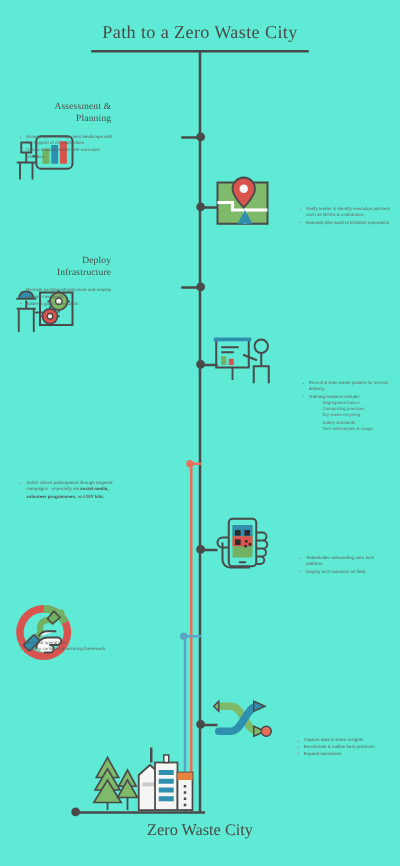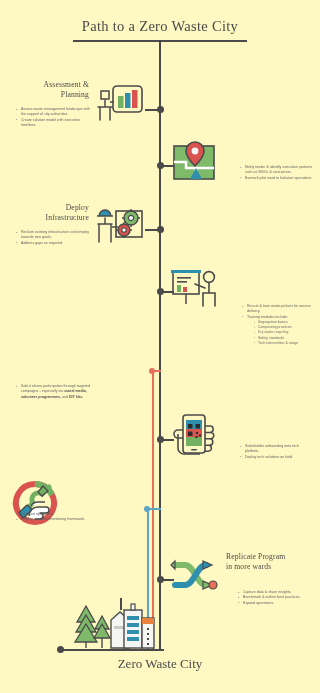--- a/index.html
+++ b/index.html
@@ -2,21 +2,21 @@
 <html><head>
 <meta charset="utf-8">
 <style>
   * { box-sizing: border-box; margin: 0; padding: 0; }
   html, body {
     width: 320px; height: 693px;
     background: #f5f5f3;
     font-family: "Liberation Sans", sans-serif;
     overflow: hidden;
   }
-  #page { position: relative; width: 320px; height: 693px; background: #fef9c3; }
+  #page { position: relative; width: 320px; height: 693px; background: #5eead4; }
 
   
   .title {
     position: absolute; top: 18px; left: 0; width: 320px;
     text-align: center;
     font-family: "Liberation Serif", serif;
     font-size: 14.5px; color: #4a4a4a; letter-spacing: .3px;
   }
   .title-rule {
     position: absolute; top: 40px; left: 73px; width: 174px; height: 1.6px;
@@ -57,21 +57,21 @@
   .node {
     position: absolute; width: 7px; height: 7px; border-radius: 50%;
     background: #4a4a4a; left: 156.5px;
   }
   .node-arm {
     position: absolute; height: 1.6px; background: #4a4a4a;
   }
 
   
   .step { position: absolute; display: flex; align-items: flex-start; }
-  .step.left  { left: 8px;  width: 148px; flex-direction: row; }
+  .step.left  { left: 8px;  width: 148px; flex-direction: column; }
   .step.right { left: 168px; width: 150px; flex-direction: row; }
 
   .step-text { width: 84px; }
   .step.left .step-text { text-align: right; order: 1; padding-right: 3px; }
   .step.right .step-text { text-align: left; order: 2; padding-left: 4px; }
 
   .step-icon {
     width: 54px; height: 48px; flex: 0 0 54px;
     display: flex; align-items: center; justify-content: center;
   }
@@ -306,23 +306,20 @@
   <div class="step right" style="top:552px">
     <div class="step-icon">
       <svg width="52" height="44" viewBox="0 0 52 44">
         <path d="M6 11 h10 c9 0 12 20 21 20" fill="none" stroke="#7fb96a" stroke-width="6" stroke-linecap="round"></path>
         <path d="M34 27 l9 4 -9 4z" fill="#7fb96a" stroke="#4a4a4a" stroke-width="1.2"></path>
         <path d="M6 31 h10 c9 0 12 -20 21 -20" fill="none" stroke="#2f8fae" stroke-width="6" stroke-linecap="round"></path>
         <path d="M34 7 l9 4 -9 4z" fill="#2f8fae" stroke="#4a4a4a" stroke-width="1.2"></path>
         <path d="M6 7 l-4 4 4 4z" fill="#7fb96a" stroke="#4a4a4a" stroke-width="1.2"></path>
         <circle cx="44" cy="31" r="4" fill="#e8705a" stroke="#4a4a4a" stroke-width="1.2"></circle>
       </svg>
-    </div>
-    <div class="step-text">
-      <div class="step-head">Replicate Program<br>in more wards</div>
     </div>
   </div>
   <ul class="bullets" style="position:absolute; left:238px; top:586px; width:76px">
     <li>Capture data &amp; share insights.</li>
     <li>Benchmark &amp; outline best practices.</li>
     <li>Expand operations.</li>
   </ul>
 
   <div class="city">
     <svg width="100" height="54" viewBox="0 0 100 54">

